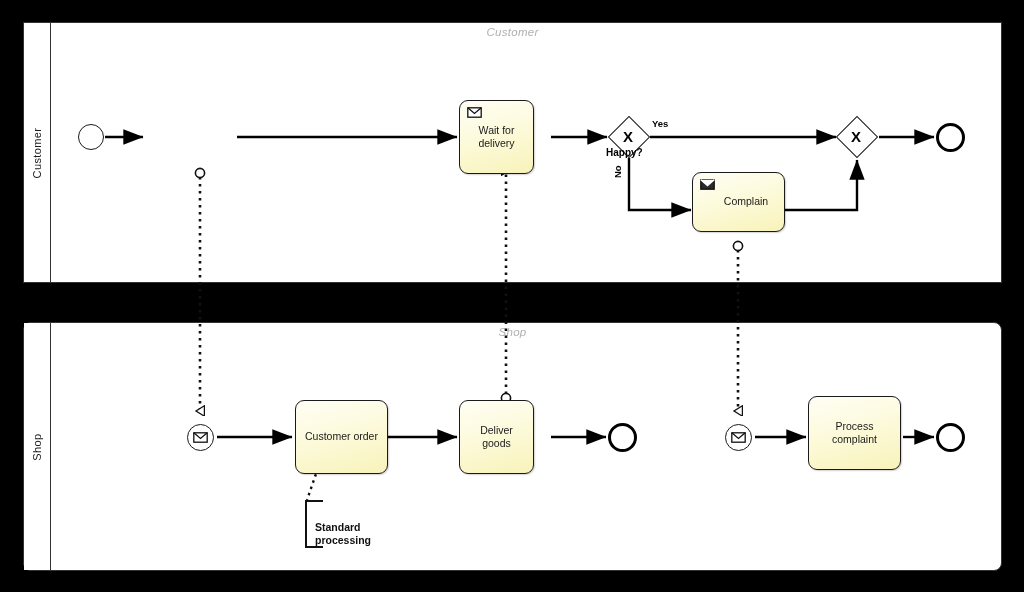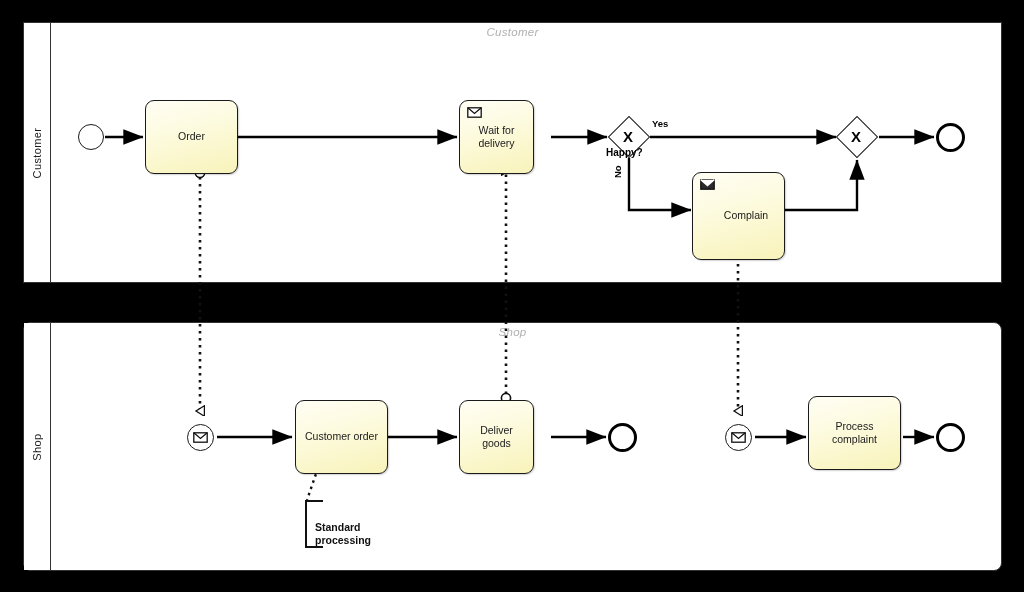--- a/index.html
+++ b/index.html
@@ -200,34 +200,31 @@
 
     <circle cx="200" cy="173" r="4.6" fill="#ffffff" stroke="#111111" stroke-width="1.6"></circle>
     <circle cx="506" cy="398" r="4.6" fill="#ffffff" stroke="#111111" stroke-width="1.6"></circle>
     <circle cx="738" cy="246" r="4.6" fill="#ffffff" stroke="#111111" stroke-width="1.6"></circle>
 
     <path d="M318,468 L307,500" stroke="#111111" stroke-width="2.4" fill="none" stroke-dasharray="2.4 4.2"></path>
   </svg>
 
   <div class="ev ev-start" style="left:78px; top:124px; width:26px; height:26px;"></div>
 
-  <div class="task" style="left:145px; top:100px; width:93px; height:74px;">
-    <span class="task-label">Order</span>
-  </div>
 
   <div class="task" style="left:459px; top:100px; width:75px; height:74px;">
     <svg class="env" viewBox="0 0 15 11">
       <rect x="0.8" y="0.8" width="13.4" height="9.4" fill="#ffffff" stroke="#111111" stroke-width="1.3"></rect>
       <path d="M0.8,0.8 L7.5,6.4 L14.2,0.8" fill="none" stroke="#111111" stroke-width="1.3"></path>
     </svg>
     <span class="task-label">Wait for
 delivery</span>
   </div>
 
-  <div class="task" style="left:692px; top:172px; width:93px; height:88px;padding-left:20px;">
+  <div class="task" style="left:692px; top:172px; width:93px; height:60px;padding-left:20px;">
     <svg class="env" viewBox="0 0 15 11">
       <rect x="0.8" y="0.8" width="13.4" height="9.4" fill="#2b2b2b" stroke="#111111" stroke-width="1.3"></rect>
       <path d="M0.8,0.8 L7.5,6.6 L14.2,0.8" fill="#ffffff" stroke="#ffffff" stroke-width="1.5"></path>
     </svg>
     <span class="task-label">Complain</span>
   </div>
 
   <div class="gw" style="left:614px; top:122px; width:30px; height:30px;"></div>
   <div class="gw-x" style="left:623px; top:129px;">X</div>
   <div class="gw-name" style="left:606px; top:99px;"><span>Happy?</span></div>

